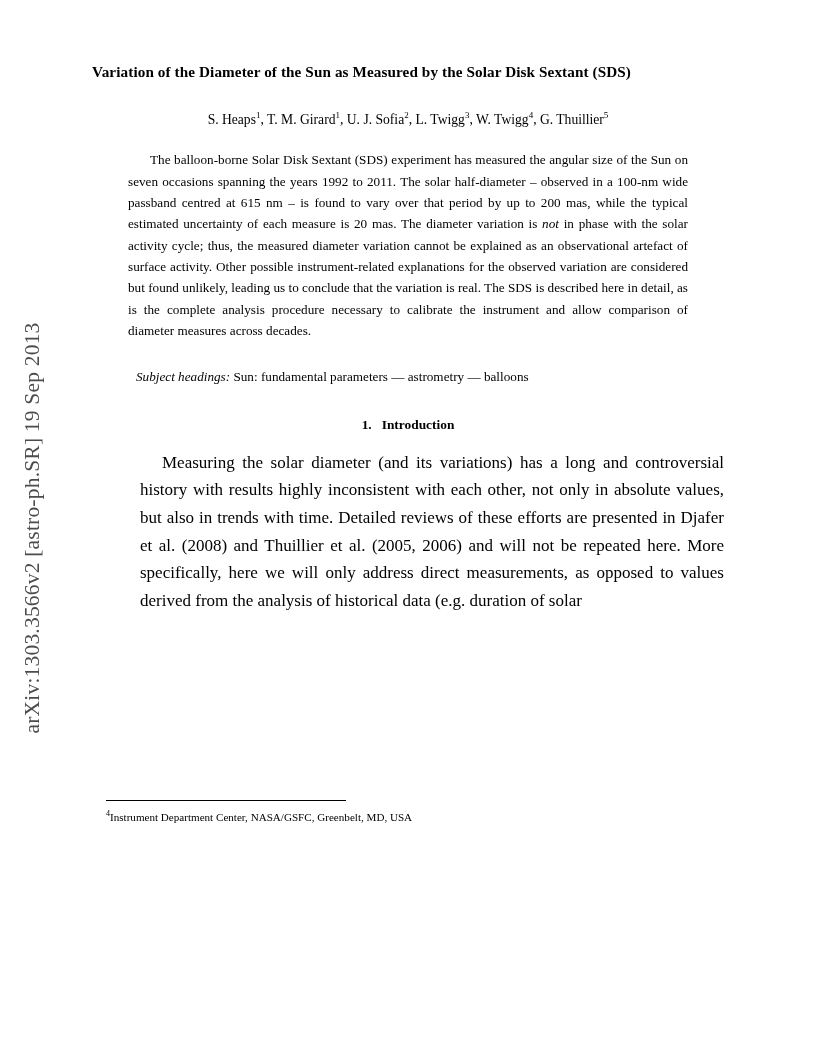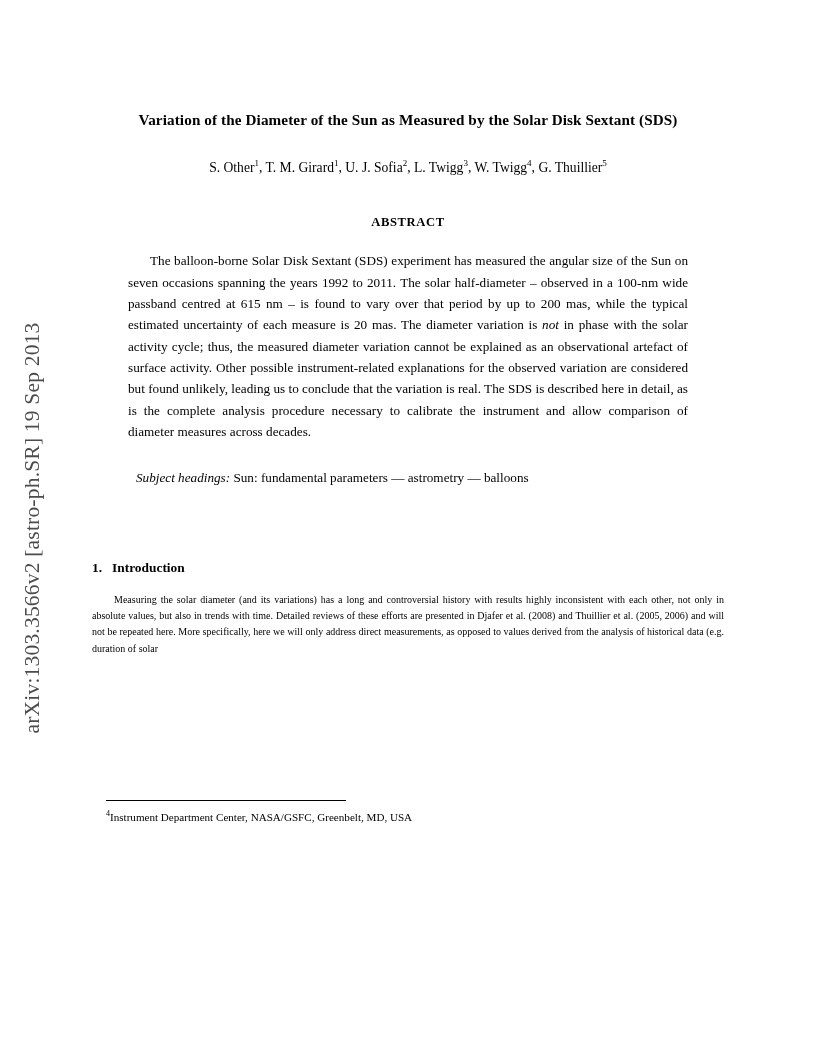--- a/index.html
+++ b/index.html
@@ -42,22 +42,21 @@
   
   #page {
     position: absolute;
     left: 92px;
     top: 0;
     width: 632px;
     height: 1056px;
   }
 
   .title {
-    margin-top: 108px;
-    text-align: center;
+    margin-top: 60px;
     font-size: 15.2px;
     font-weight: bold;
     line-height: 1.55;
     letter-spacing: 0.1px;
   }
 
   .authors {
     margin-top: 26px;
     text-align: center;
     font-size: 13.6px;
@@ -88,32 +87,34 @@
     margin-top: 24px;
     margin-left: 44px;
     margin-right: 36px;
     font-size: 13.2px;
     line-height: 1.6;
     text-align: left;
   }
   .subject .lbl { font-style: italic; }
 
   .section-head {
-    margin-top: 72px;
+    margin-top: 30px;
+    text-align: center;
     font-size: 13.4px;
     font-weight: bold;
   }
   .section-head .num { margin-right: 10px; }
 
   .body-par {
     margin-top: 16px;
-    font-size: 10px;
+    font-size: 17px;
     line-height: 1.63;
     text-align: justify;
     text-indent: 22px;
+    margin-left: 48px;
   }
 
   
   .fn-rule {
     position: absolute;
     left: 14px;
     top: 800px;
     width: 240px;
     border-top: 0.9px solid #000;
   }
@@ -138,24 +139,23 @@
 
 <div id="arxiv-stamp">
   <span class="stamp-text">arXiv:1303.3566v2  [astro-ph.SR]  19 Sep 2013</span>
 </div>
 
 <div id="page">
 
   <div class="title">Variation of the Diameter of the Sun as Measured by the Solar Disk Sextant (SDS)</div>
 
   <div class="authors">
-    <span><span>S. Other</span><sup>1</sup></span><span><span>, T. M. Girard</span><sup>1</sup></span><span><span>, U. J. Sofia</span><sup>2</sup></span><span><span>, L. Twigg</span><sup>3</sup></span><span><span>, W. Twigg</span><sup>4</sup></span><span><span>, G. Thuillier</span><sup>5</sup></span>
+    <span><span>S. Heaps</span><sup>1</sup></span><span><span>, T. M. Girard</span><sup>1</sup></span><span><span>, U. J. Sofia</span><sup>2</sup></span><span><span>, L. Twigg</span><sup>3</sup></span><span><span>, W. Twigg</span><sup>4</sup></span><span><span>, G. Thuillier</span><sup>5</sup></span>
   </div>
 
-  <div class="abstract-head">ABSTRACT</div>
 
   <div class="abstract-body"><span>The balloon-borne Solar Disk Sextant (SDS) experiment has measured the angular size of the Sun on seven occasions spanning the years 1992 to 2011. The solar half-diameter – observed in a 100-nm wide passband centred at 615 nm – is found to vary over that period by up to 200 mas, while the typical estimated uncertainty of each measure is 20 mas. The diameter variation is </span><i>not</i><span> in phase with the solar activity cycle; thus, the measured diameter variation cannot be explained as an observational artefact of surface activity. Other possible instrument-related explanations for the observed variation are considered but found unlikely, leading us to conclude that the variation is real. The SDS is described here in detail, as is the complete analysis procedure necessary to calibrate the instrument and allow comparison of diameter measures across decades.</span></div>
 
   <div class="subject"><span class="lbl">Subject headings:</span><span> Sun: fundamental parameters — astrometry — balloons</span></div>
 
   <div class="section-head"><span class="num">1.</span><span>Introduction</span></div>
 
   <div class="body-par">Measuring the solar diameter (and its variations) has a long and controversial history with results highly inconsistent with each other, not only in absolute values, but also in trends with time. Detailed reviews of these efforts are presented in Djafer et al. (2008) and Thuillier et al. (2005, 2006) and will not be repeated here. More specifically, here we will only address direct measurements, as opposed to values derived from the analysis of historical data (e.g. duration of solar</div>
 
   <div class="fn-rule"></div>

